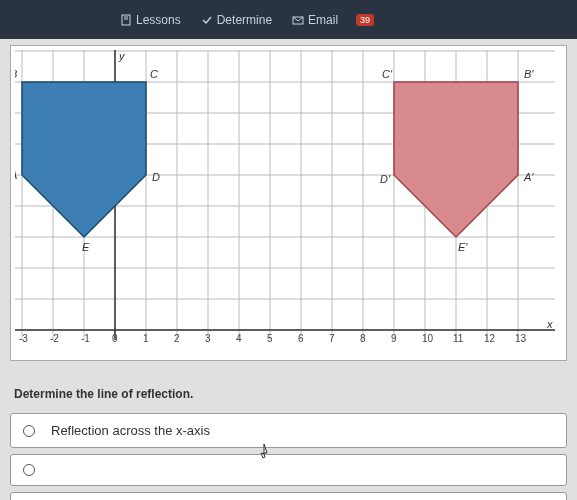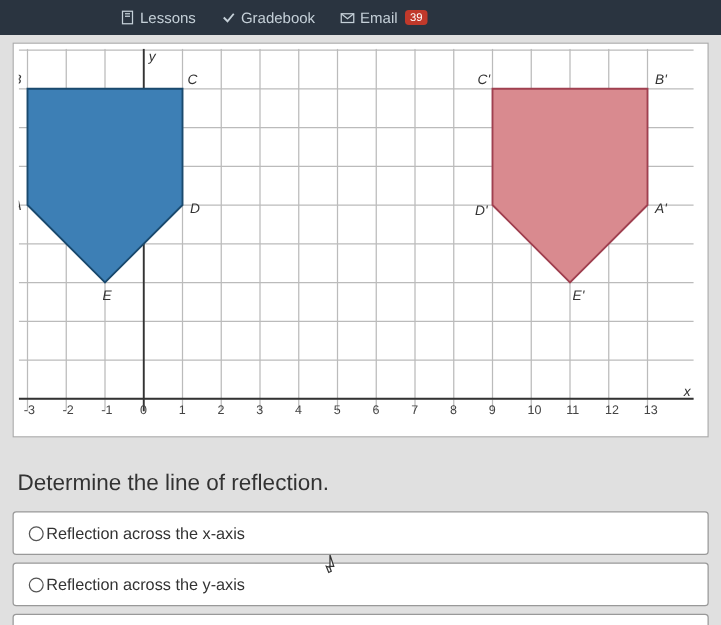--- a/index.html
+++ b/index.html
@@ -1,31 +1,31 @@
 <!DOCTYPE html>
 <html><head>
 <meta charset="utf-8">
 <style>
 * { margin:0; padding:0; box-sizing:border-box; }
 body { background:#e0e0e0; font-family:Arial,sans-serif; width:577px; height:500px; overflow:hidden; }
-.nav { background:#2a3440; height:28px; display:flex; align-items:center; padding-left:96px; gap:20px; font-size:12px; color:#c5d0d8; }
+.nav { background:#2a3440; height:39px; display:flex; align-items:center; padding-left:120px; gap:20px; font-size:12px; color:#c5d0d8; }
 .nav-item { display:flex; align-items:center; gap:4px; cursor:pointer; }
 .nav-icon { width:12px; height:12px; display:inline-block; }
-.badge { background:#c0392b; color:#fff; font-size:9px; padding:1px 4px; border-radius:3px; margin-left:2px; }
+.badge { background:#c0392b; color:#fff; font-size:9px; padding:1px 4px; border-radius:3px; margin-left:14px; }
 .content { padding:6px 10px; }
 .graph-wrap { background:#fff; border:1px solid #aaa; padding:4px; margin-bottom:14px; position:relative; }
 .graph { position:relative; width:540px; height:306px; }
 .grid line { stroke:#bbb; stroke-width:1; }
 .axis { stroke:#333; stroke-width:1.5; }
 .shape-blue { fill:#3d7fb5; stroke:#1a4a6e; stroke-width:1.5; }
 .shape-red { fill:#d98a8f; stroke:#a04050; stroke-width:1.5; }
 .pt-label { font-size:11px; fill:#333; font-style:italic; }
 .ax-label { font-size:10px; fill:#444; }
-.question { margin:26px 4px 12px 4px; font-size:18px; color:#333; }
-.option { background:#fff; border:1px solid #999; border-radius:3px; padding:9px 12px; margin-bottom:6px; display:flex; align-items:center; gap:2px; font-size:13px; color:#333; cursor:pointer; }
+.question { margin:26px 4px 12px 4px; font-size:12px; color:#333;font-weight:bold; }
+.option { background:#fff; border:1px solid #999; border-radius:3px; padding:9px 12px; margin-bottom:6px; display:flex; align-items:center; gap:16px; font-size:13px; color:#333; cursor:pointer; }
 .radio { width:12px; height:12px; border:1.5px solid #555; border-radius:50%; display:inline-block; }
 .cursor { position:absolute; left:258px; top:442px; font-size:16px; pointer-events:none; }
 </style>
 </head>
 <body>
 
 <div class="nav">
   <div class="nav-item">
     <span class="nav-icon">
       <svg viewBox="0 0 12 12">
@@ -35,21 +35,21 @@
         </svg>
     </span>
     <span>Lessons</span>
   </div>
   <div class="nav-item">
     <span class="nav-icon">
       <svg viewBox="0 0 12 12">
           <path d="M2 6 L5 9 L10 3" fill="none" stroke="#c5d0d8" stroke-width="1.5"></path>
         </svg>
     </span>
-    <span>Gradebook</span>
+    <span>Determine</span>
   </div>
   <div class="nav-item">
     <span class="nav-icon">
       <svg viewBox="0 0 12 12">
           <rect x="1" y="3" width="10" height="7" fill="none" stroke="#c5d0d8" stroke-width="1"></rect>
           <path d="M1 3 L6 7 L11 3" fill="none" stroke="#c5d0d8"></path>
         </svg>
     </span>
     <span>Email</span>
     <span class="badge">39</span>
@@ -131,21 +131,20 @@
   </div>
 
   <div class="question">Determine the line of reflection.</div>
 
   <div class="option">
     <span class="radio"></span>
     <span>Reflection across the x-axis</span>
   </div>
   <div class="option">
     <span class="radio"></span>
-    <span>Reflection across the y-axis</span>
   </div>
   <div class="option">
     <span class="radio"></span>
   </div>
 </div>
 
 <div class="cursor">
   <svg width="16" height="20" viewBox="0 0 16 20">
       <path d="M6 2 L6 12 L3 11 L5 16 L7 15 L5.5 11 L9 11 Z" fill="#fff" stroke="#333" stroke-width="1"></path>
     </svg>

